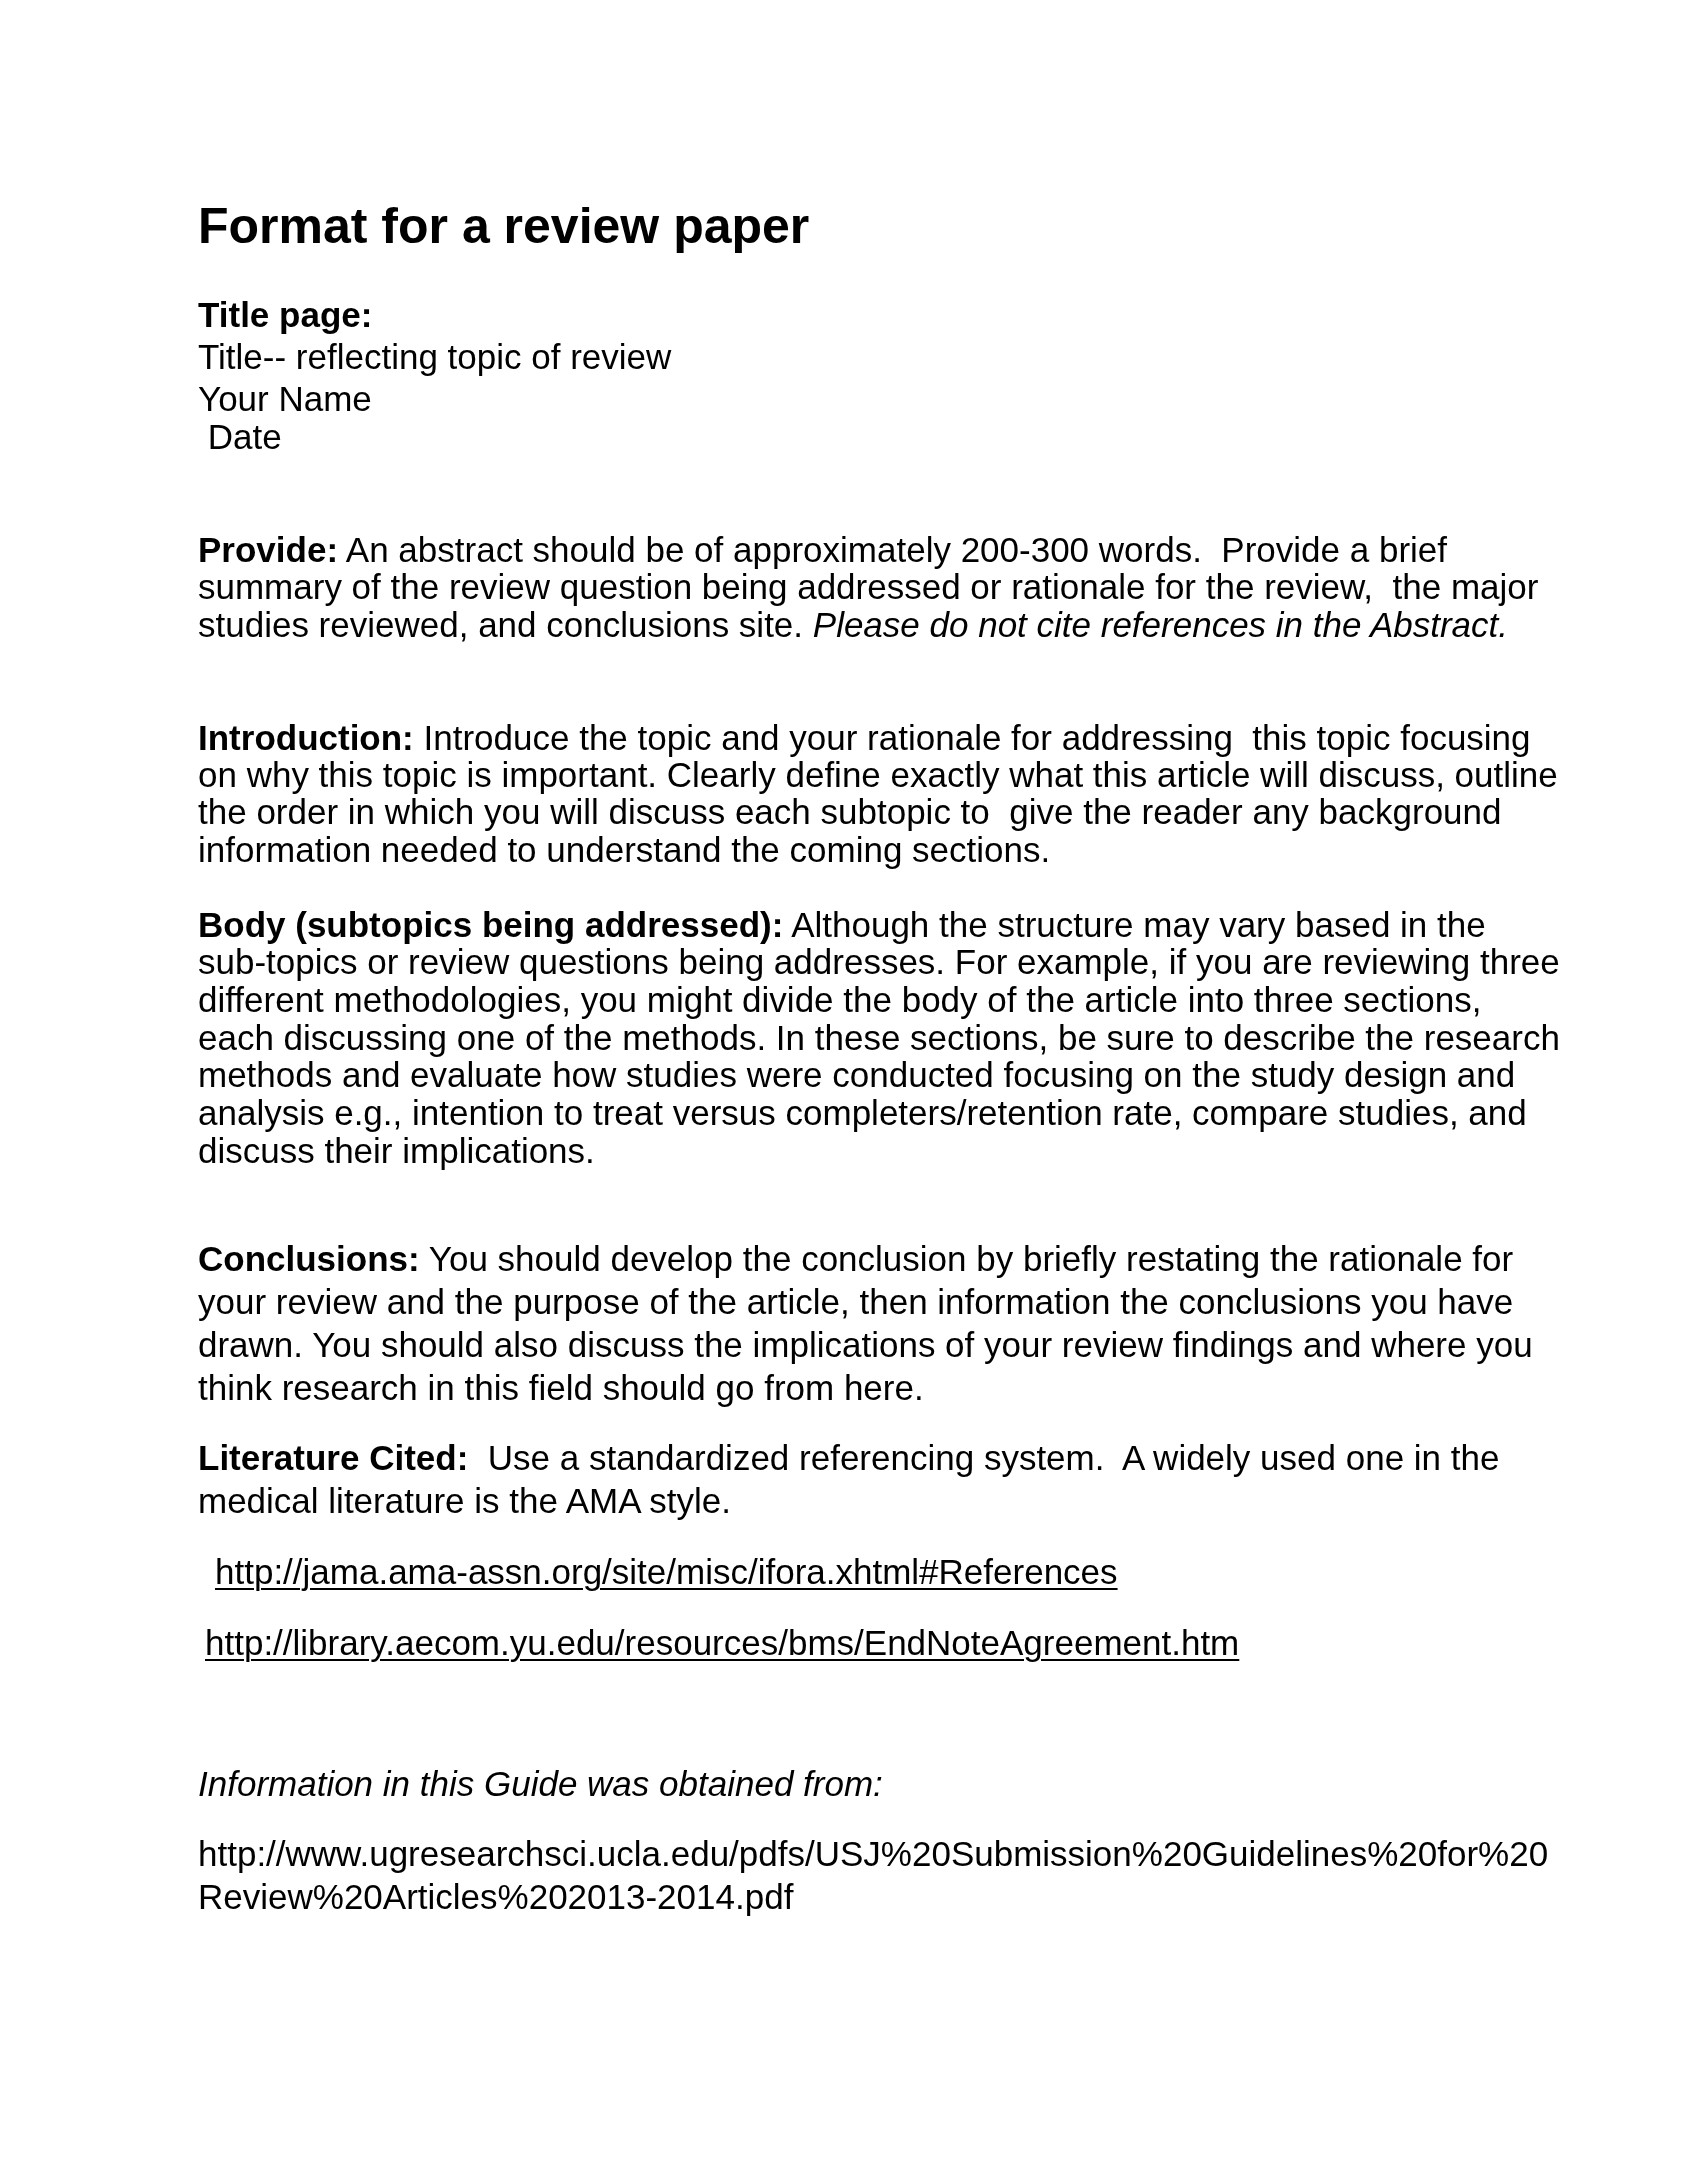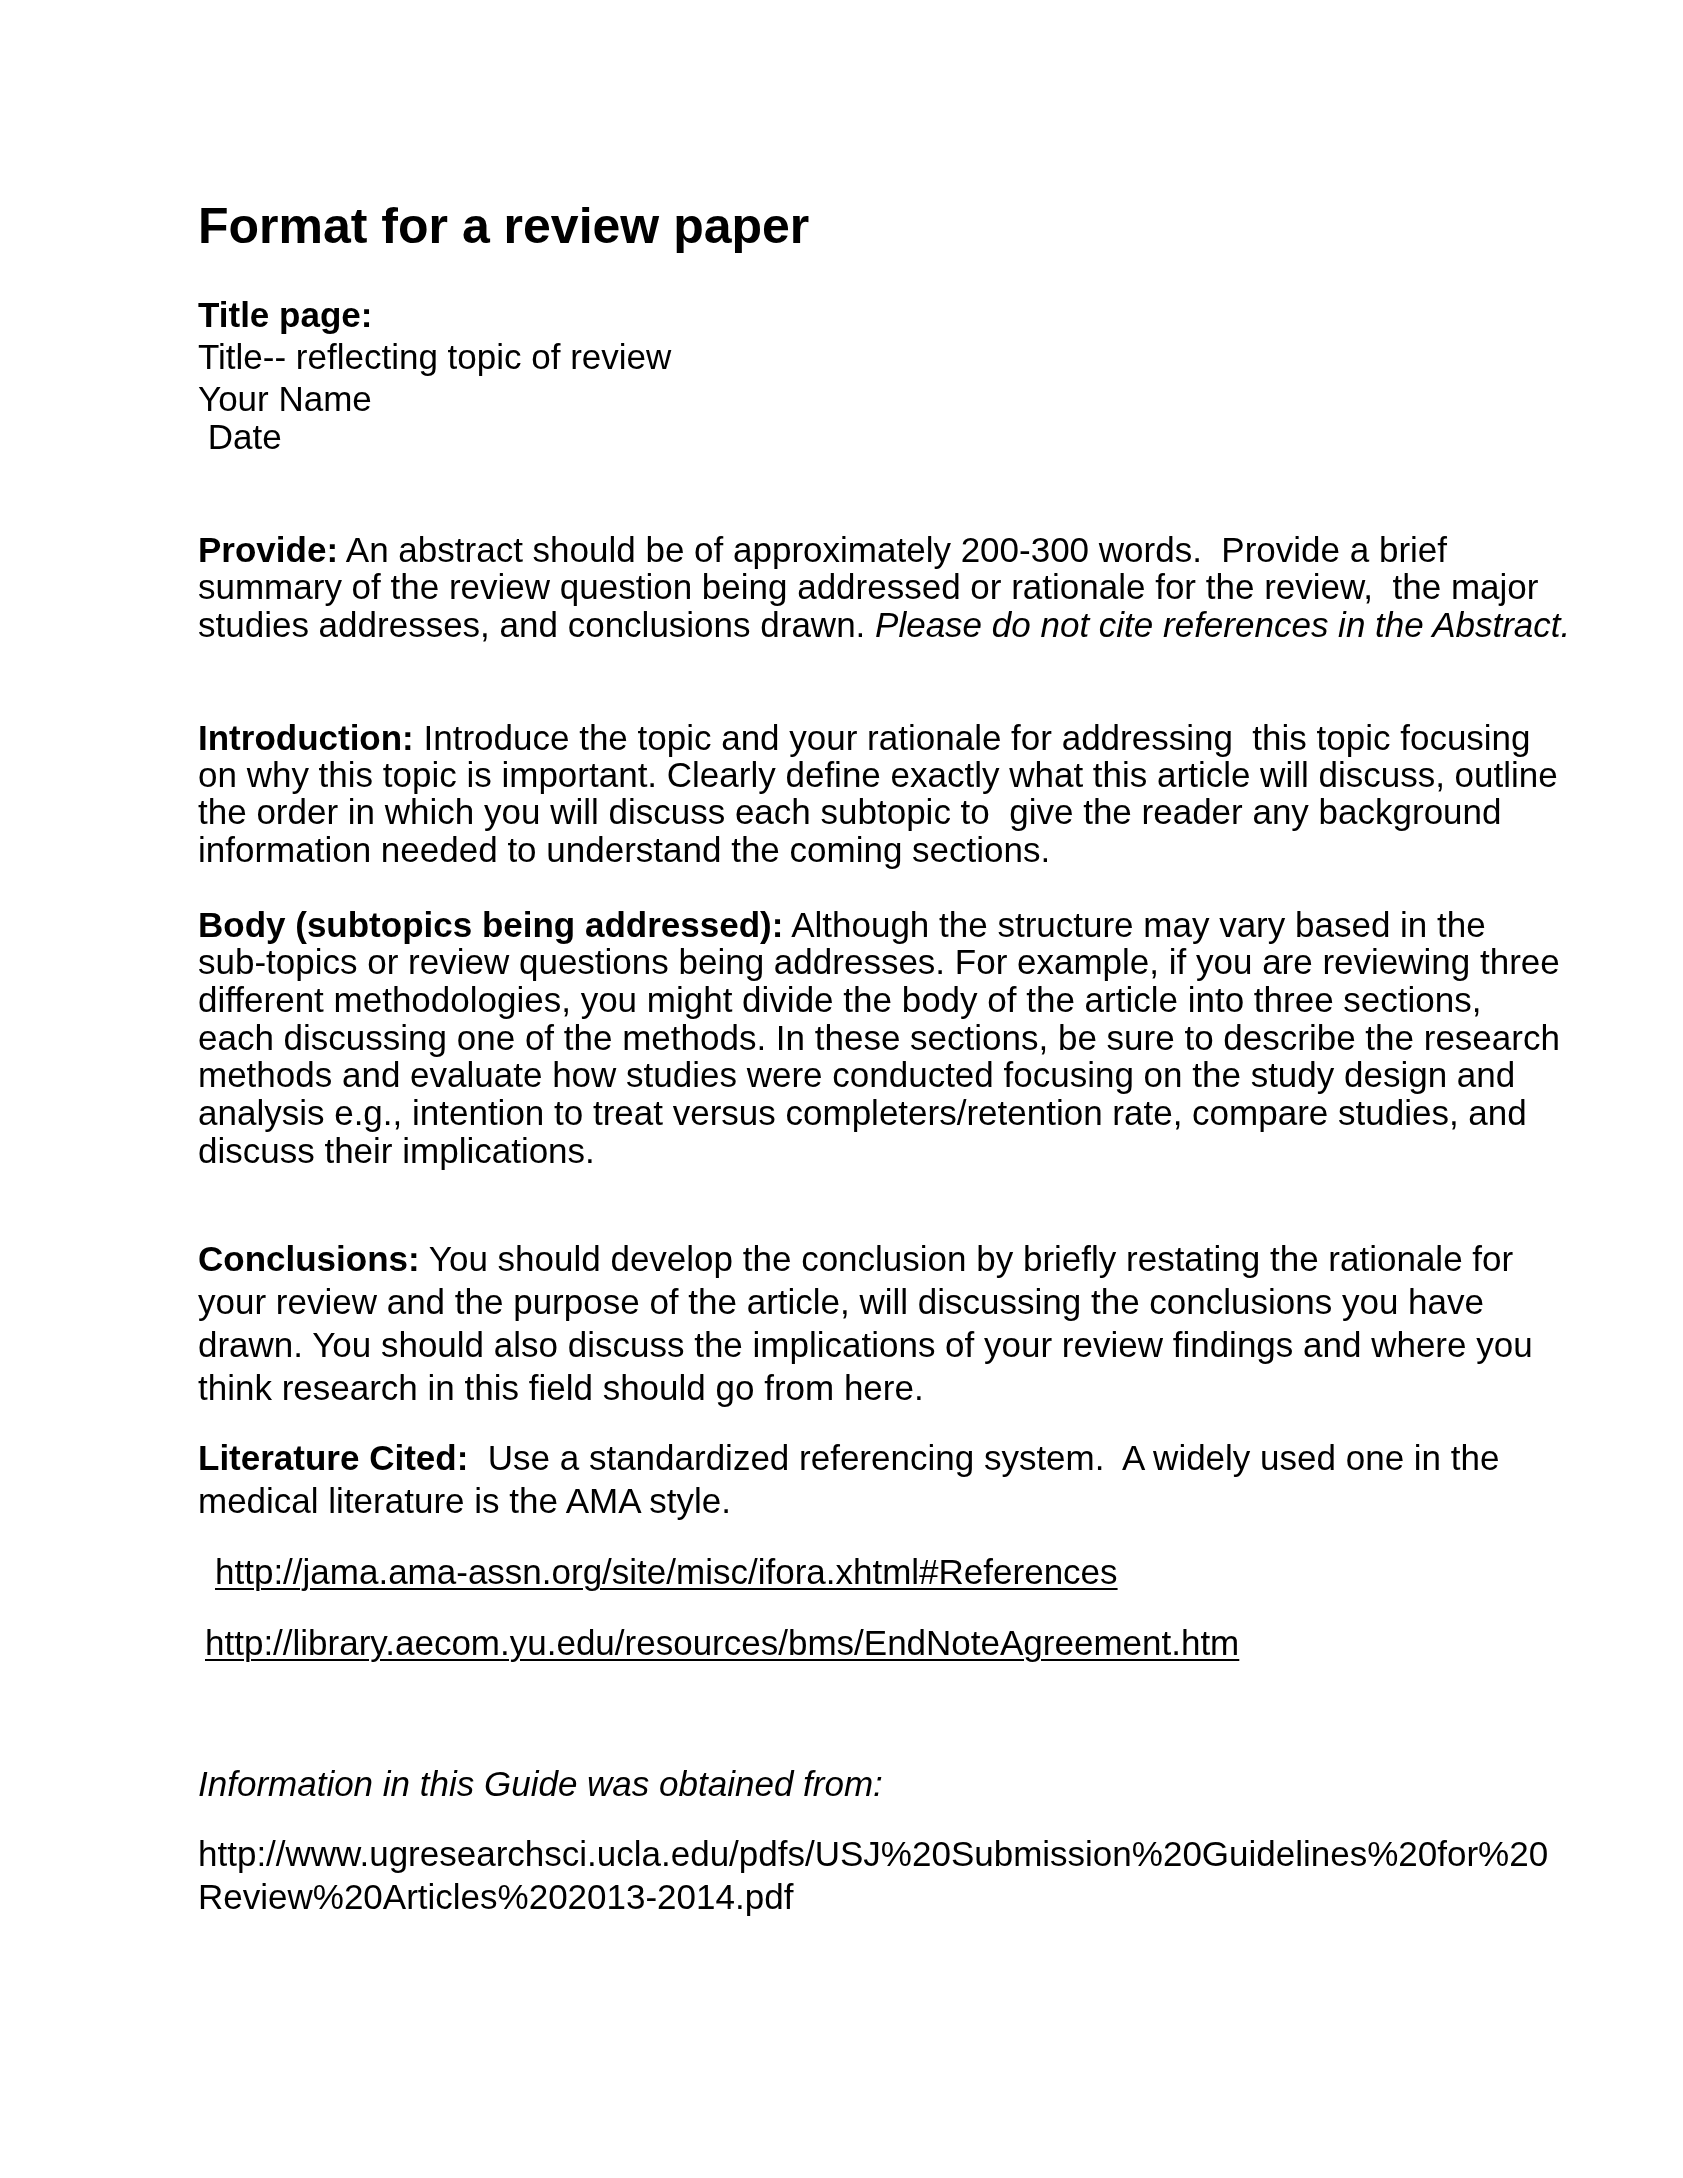--- a/index.html
+++ b/index.html
@@ -18,37 +18,37 @@
 
   <div class="line h1" style="top:201px">Format for a review paper</div>
 
   <div class="line b" style="top:297px">Title page:</div>
   <div class="line" style="top:339px">Title-- reflecting topic of review</div>
   <div class="line" style="top:381px">Your Name</div>
   <div class="line" style="top:419px; white-space:pre"> Date</div>
 
   <div class="line" style="top:532px; white-space:pre"><span class="b">Provide:</span><span> An abstract should be of approximately 200-300 words.  Provide a brief</span></div>
   <div class="line" style="top:569px; white-space:pre">summary of the review question being addressed or rationale for the review,  the major</div>
-  <div class="line" style="top:607px; white-space:pre"><span>studies addresses, and conclusions drawn. </span><span class="i">Please do not cite references in the Abstract.</span></div>
+  <div class="line" style="top:607px; white-space:pre"><span>studies reviewed, and conclusions site. </span><span class="i">Please do not cite references in the Abstract.</span></div>
 
   <div class="line" style="top:720px; white-space:pre"><span class="b">Introduction:</span><span> Introduce the topic and your rationale for addressing  this topic focusing</span></div>
   <div class="line" style="top:757px; white-space:pre">on why this topic is important. Clearly define exactly what this article will discuss, outline</div>
   <div class="line" style="top:794px; white-space:pre">the order in which you will discuss each subtopic to  give the reader any background</div>
   <div class="line" style="top:832px; white-space:pre">information needed to understand the coming sections.</div>
 
   <div class="line" style="top:907px; white-space:pre"><span class="b">Body (subtopics being addressed):</span><span> Although the structure may vary based in the</span></div>
   <div class="line" style="top:944px; white-space:pre">sub-topics or review questions being addresses. For example, if you are reviewing three</div>
   <div class="line" style="top:982px; white-space:pre">different methodologies, you might divide the body of the article into three sections,</div>
   <div class="line" style="top:1020px; white-space:pre">each discussing one of the methods. In these sections, be sure to describe the research</div>
   <div class="line" style="top:1057px; white-space:pre">methods and evaluate how studies were conducted focusing on the study design and</div>
   <div class="line" style="top:1095px; white-space:pre">analysis e.g., intention to treat versus completers/retention rate, compare studies, and</div>
   <div class="line" style="top:1133px; white-space:pre">discuss their implications.</div>
 
   <div class="line" style="top:1241px; white-space:pre"><span class="b">Conclusions:</span><span> You should develop the conclusion by briefly restating the rationale for</span></div>
-  <div class="line" style="top:1284px; white-space:pre">your review and the purpose of the article, will discussing the conclusions you have</div>
+  <div class="line" style="top:1284px; white-space:pre">your review and the purpose of the article, then information the conclusions you have</div>
   <div class="line" style="top:1327px; white-space:pre">drawn. You should also discuss the implications of your review findings and where you</div>
   <div class="line" style="top:1370px; white-space:pre">think research in this field should go from here.</div>
 
   <div class="line" style="top:1440px; white-space:pre"><span class="b">Literature Cited:</span><span>  Use a standardized referencing system.  A widely used one in the</span></div>
   <div class="line" style="top:1483px; white-space:pre">medical literature is the AMA style.</div>
 
   <div class="line" style="top:1554px; left:215px">
     <a class="link">http://jama.ama-assn.org/site/misc/ifora.xhtml#References</a>
   </div>
   <div class="line" style="top:1625px; left:205px">

